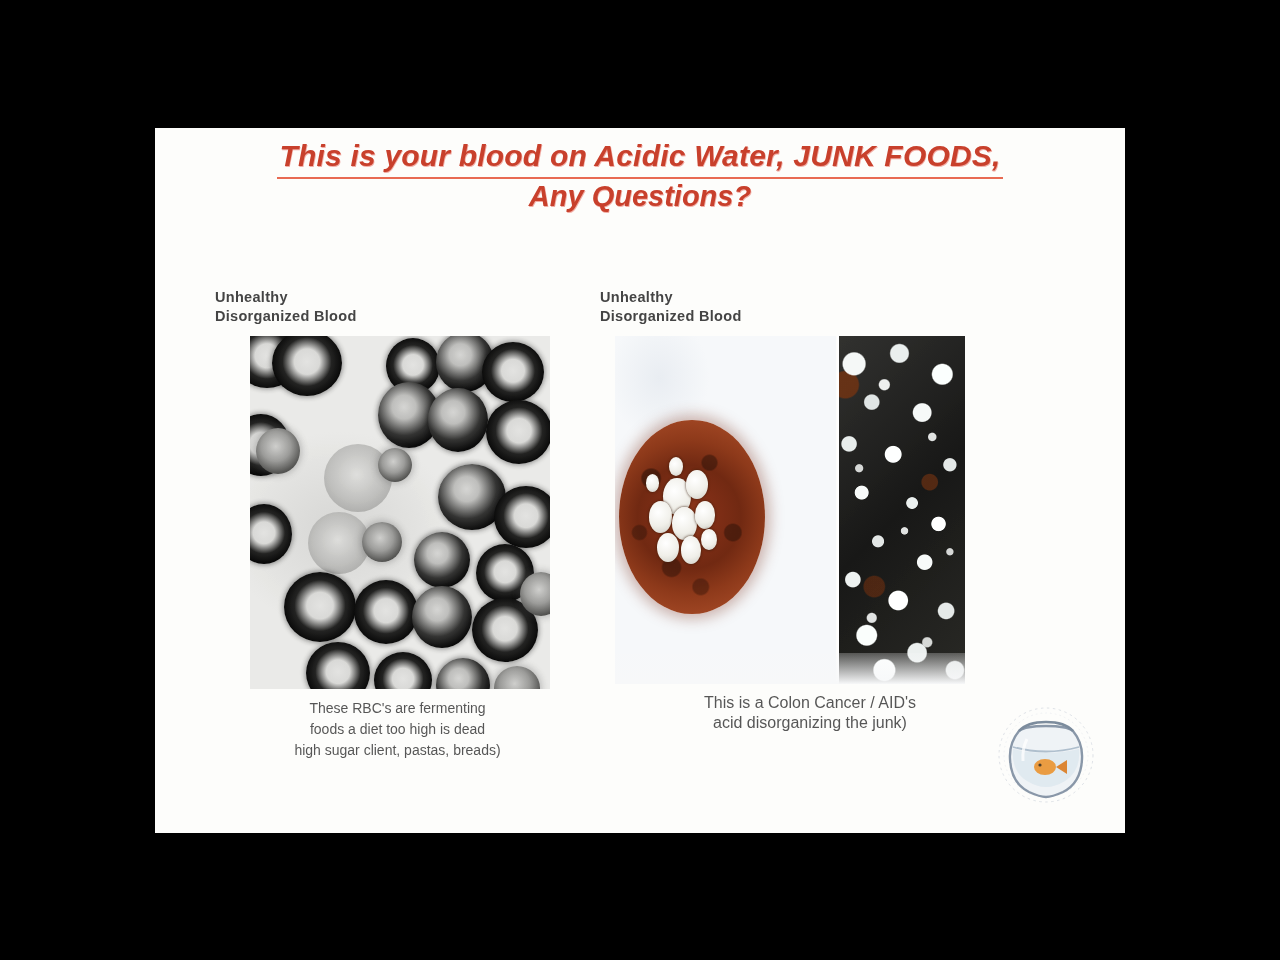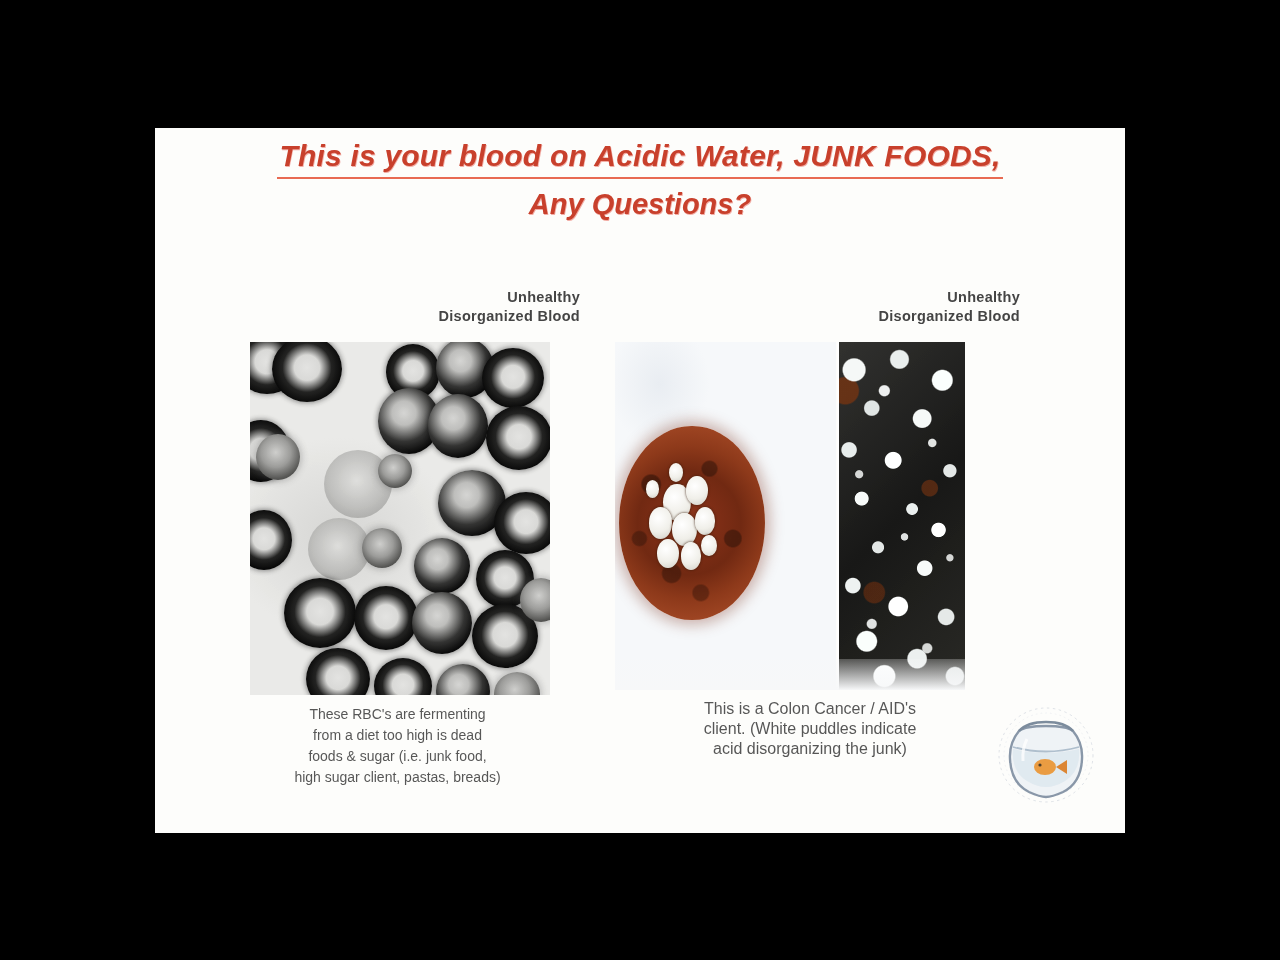--- a/index.html
+++ b/index.html
@@ -47,51 +47,51 @@
     line-height: 40px;
     letter-spacing: 0.2px;
     color: #c8402c;
     text-shadow: 0.7px 0.7px 0 rgba(240,160,150,0.85);
     border-bottom: 2px solid #e86a52;
     padding: 0 2px 1px 2px;
     white-space: nowrap;
   }
   .subtitle-line {
     display: block;
-    margin-top: 8px;
+    margin-top: 0;
     font-family: "Liberation Sans", sans-serif;
     font-weight: bold;
     font-style: italic;
     font-size: 29px;
     line-height: 34px;
     color: #c8402c;
     text-shadow: 0.7px 0.7px 0 rgba(240,160,150,0.85);
   }
 
   
   .panel {
     position: absolute;
     top: 160px;
   }
   .panel-left  { left: 60px;  width: 365px; }
   .panel-right { left: 445px; width: 420px; }
 
   .panel-heading {
-    text-align: right;
+    text-align: left;
     font-family: "Liberation Sans", sans-serif;
     font-weight: bold;
     font-size: 14.5px;
     line-height: 19px;
     color: #2b2b2b;
     opacity: 0.88;
     filter: blur(0.35px);
     letter-spacing: 0.3px;
   }
 
-  .figure-wrap { position: relative; margin-top: 16px; }
+  .figure-wrap { position: relative; margin-top: 10px; }
 
   
   #img-left {
     position: relative;
     left: 35px;
     width: 300px;
     height: 353px;
     background: #d8d8d6;
     overflow: hidden;
     filter: contrast(1.08) blur(0.25px);
@@ -297,22 +297,21 @@
           <div class="cell pale" style="left:270px; top:236px; width:42px;  height:44px;"></div>
 
           <div class="cell ring" style="left:56px;  top:306px; width:64px;  height:62px;"></div>
           <div class="cell ring" style="left:124px; top:316px; width:58px;  height:56px;"></div>
           <div class="cell" style="left:186px; top:322px; width:54px;  height:54px;"></div>
           <div class="cell pale" style="left:244px; top:330px; width:46px;  height:44px;"></div>
         </div>
 
         <div class="caption">
           <div>These RBC's are fermenting</div>
-          <div>from a diet too high is dead</div>
-          <div>foods &amp; sugar (i.e. junk food,</div>
+          <div>foods a diet too high is dead</div>
           <div>high sugar client, pastas, breads)</div>
         </div>
       </div>
     </div>
 
     <div class="panel panel-right">
       <div class="panel-heading">
         <div>Unhealthy</div>
         <div>Disorganized Blood</div>
       </div>
@@ -334,21 +333,20 @@
               <div class="puddle" style="left:18%; top:28%; width:9%;  height:9%;"></div>
             </div>
           </div>
           <div class="seam"></div>
           <div class="half-b"></div>
           <div class="bottom-fade"></div>
         </div>
 
         <div class="caption caption-right">
           <div>This is a Colon Cancer / AID's</div>
-          <div>client. (White puddles indicate</div>
           <div>acid disorganizing the junk)</div>
         </div>
       </div>
     </div>
 
     <div id="logo">
       <svg viewBox="0 0 102 108" width="102" height="108" aria-hidden="true">
 
         <circle cx="51" cy="54" r="47" fill="none" stroke="#cfd4dc" stroke-width="1" stroke-dasharray="2.5 3.5" opacity="0.75"></circle>
         <circle cx="51" cy="54" r="42" fill="none" stroke="#dde1e7" stroke-width="0.8" stroke-dasharray="1.8 3" opacity="0.6"></circle>

